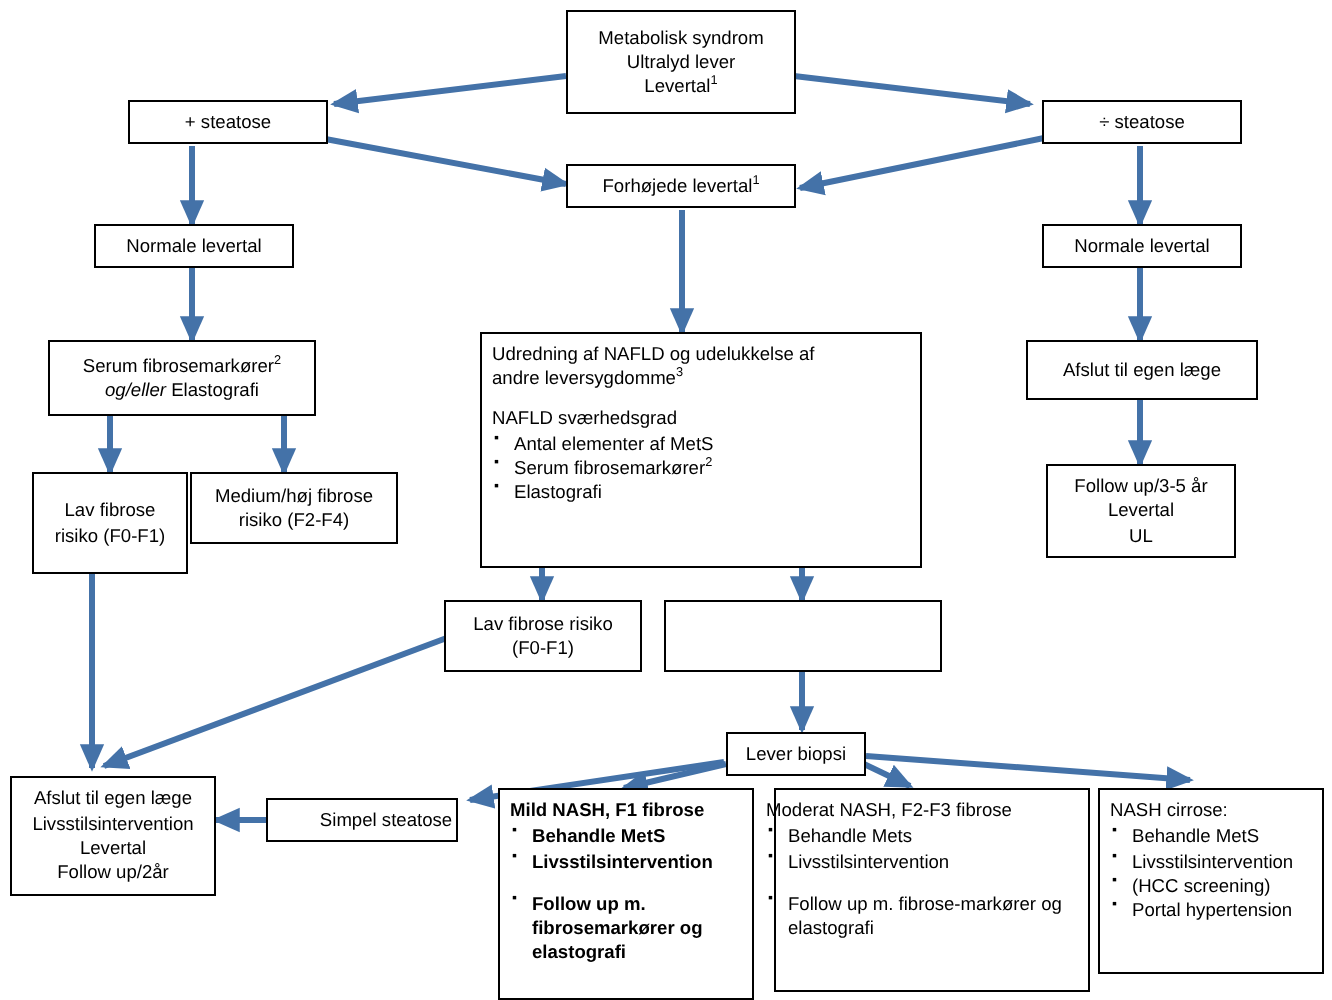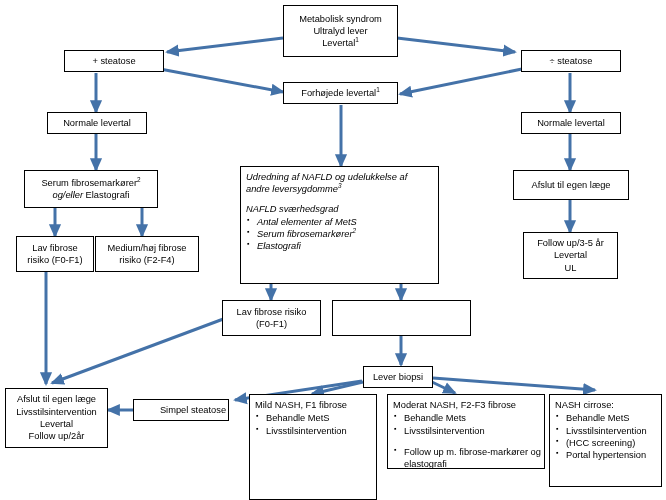--- a/index.html
+++ b/index.html
@@ -165,31 +165,31 @@
   <div class="node center" style="left:513px; top:170px; width:116px; height:30px;">
     <span class="ln">Afslut til egen læge</span>
   </div>
 
   <div class="node center" style="left:523px; top:232px; width:95px; height:47px;">
     <span class="ln">Follow up/3-5 år</span>
     <span class="ln">Levertal</span>
     <span class="ln">UL</span>
   </div>
 
-  <div class="node center" style="left:16px; top:236px; width:78px; height:36px;">
+  <div class="node center" style="left:16px; top:236px; width:78px; height:51px;">
     <span class="ln">Lav fibrose</span>
     <span class="ln">risiko  (F0-F1)</span>
   </div>
 
   <div class="node center" style="left:95px; top:236px; width:104px; height:36px;">
     <span class="ln">Medium/høj fibrose</span>
     <span class="ln">risiko (F2-F4)</span>
   </div>
 
-  <div class="node left" style="left:240px; top:166px; width:199px; height:118px;font-style:italic;">
+  <div class="node left" style="left:240px; top:166px; width:221px; height:118px;">
     <div class="pad" style="width:100%;">
       <span class="ln wrap">Udredning af NAFLD og udelukkelse af</span>
       <span class="ln wrap"><span>andre leversygdomme</span><sup>3</sup></span>
       <div class="spacer6"></div>
       <span class="hdr">NAFLD sværhedsgrad</span>
       <ul class="blist">
         <li><span>Antal elementer af MetS</span></li>
         <li><span>Serum fibrosemarkører</span><sup>2</sup></li>
         <li><span>Elastografi</span></li>
       </ul>
@@ -214,31 +214,32 @@
     <span class="ln">Simpel steatose</span>
   </div>
 
   <div class="node center" style="left:5px; top:388px; width:103px; height:60px;">
     <span class="ln">Afslut til egen læge</span>
     <span class="ln">Livsstilsintervention</span>
     <span class="ln">Levertal</span>
     <span class="ln">Follow up/2år</span>
   </div>
 
-  <div class="node left" style="left:249px; top:394px; width:128px; height:106px;">
+  <div class="node left" style="left:249px; top:394px; width:128px; height:106px;font-weight:bold;">
     <div class="pad" style="width:100%;">
       <span class="hdr">Mild NASH, F1 fibrose</span>
       <ul class="blist">
         <li><span>Behandle MetS</span></li>
         <li><span>Livsstilsintervention</span></li>
-      </ul>
-    </div>
-  </div>
-
-  <div class="node left" style="left:387px; top:394px; width:158px; height:75px;">
+        <li class="gap"><span>Follow up m. fibrosemarkører og elastografi</span></li>
+      </ul>
+    </div>
+  </div>
+
+  <div class="node left" style="left:387px; top:394px; width:158px; height:102px;align-items:flex-end;">
     <div class="pad" style="width:100%;">
       <span class="hdr">Moderat NASH, F2-F3 fibrose</span>
       <ul class="blist">
         <li><span>Behandle Mets</span></li>
         <li><span>Livsstilsintervention</span></li>
         <li class="gap"><span>Follow up m. fibrose-markører og elastografi</span></li>
       </ul>
     </div>
   </div>
 

